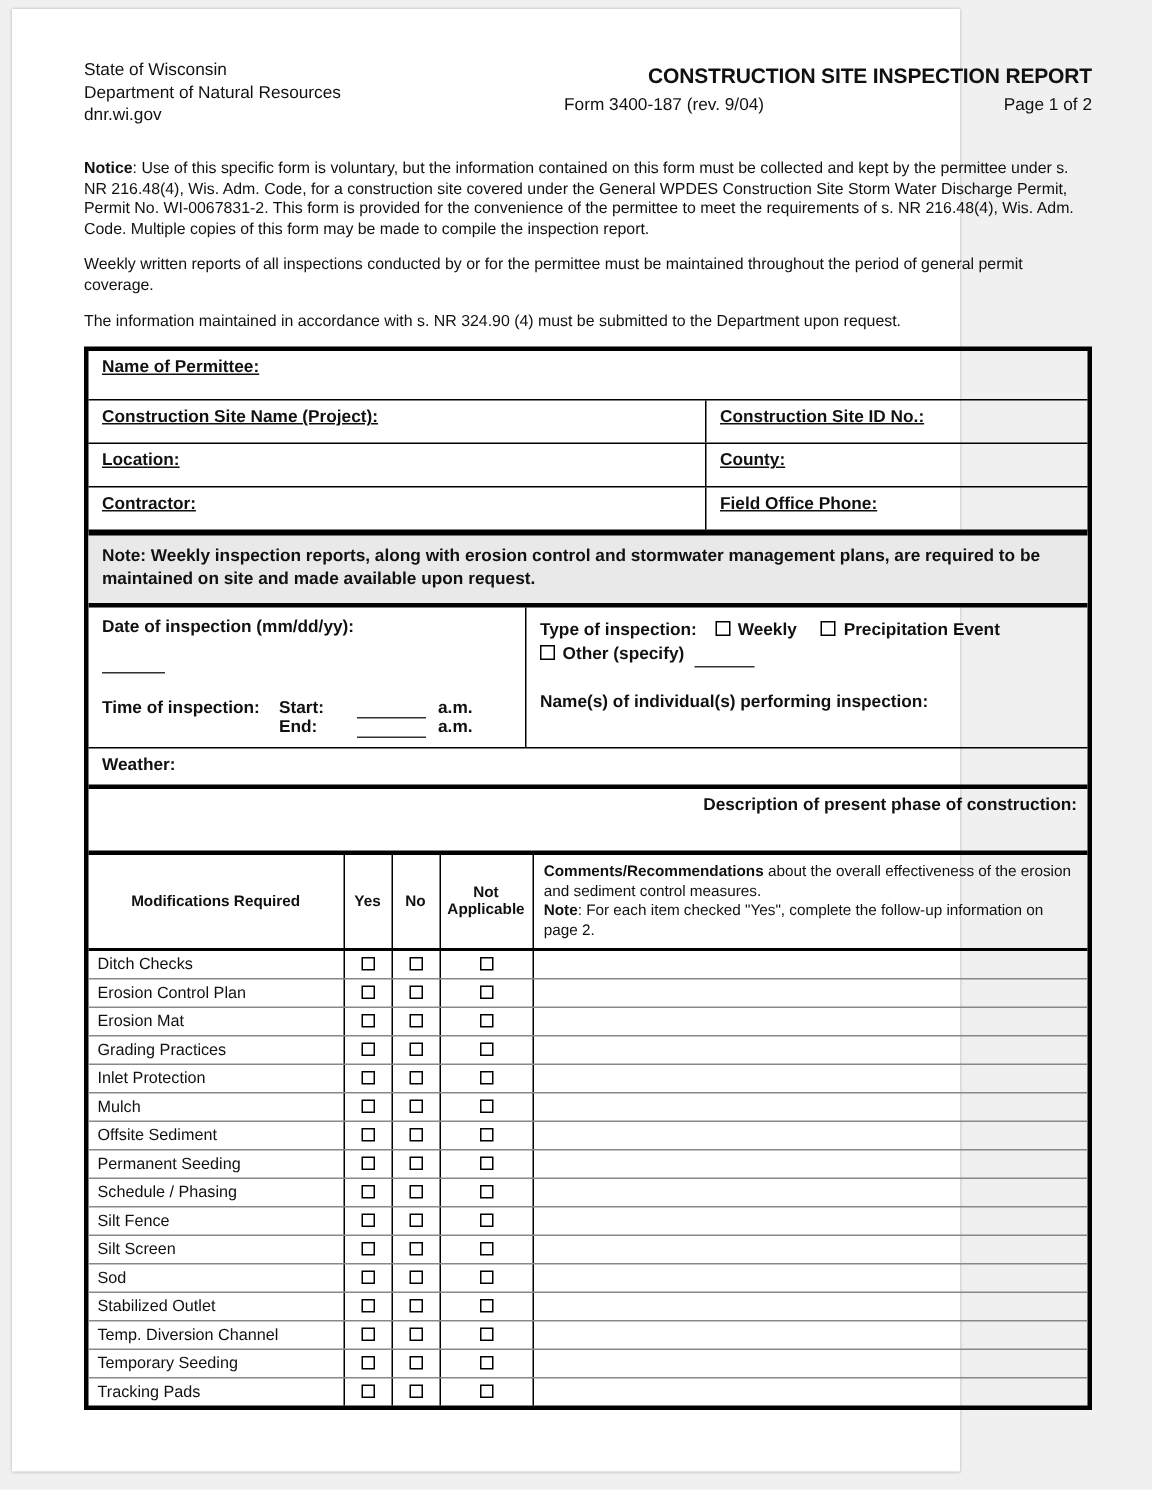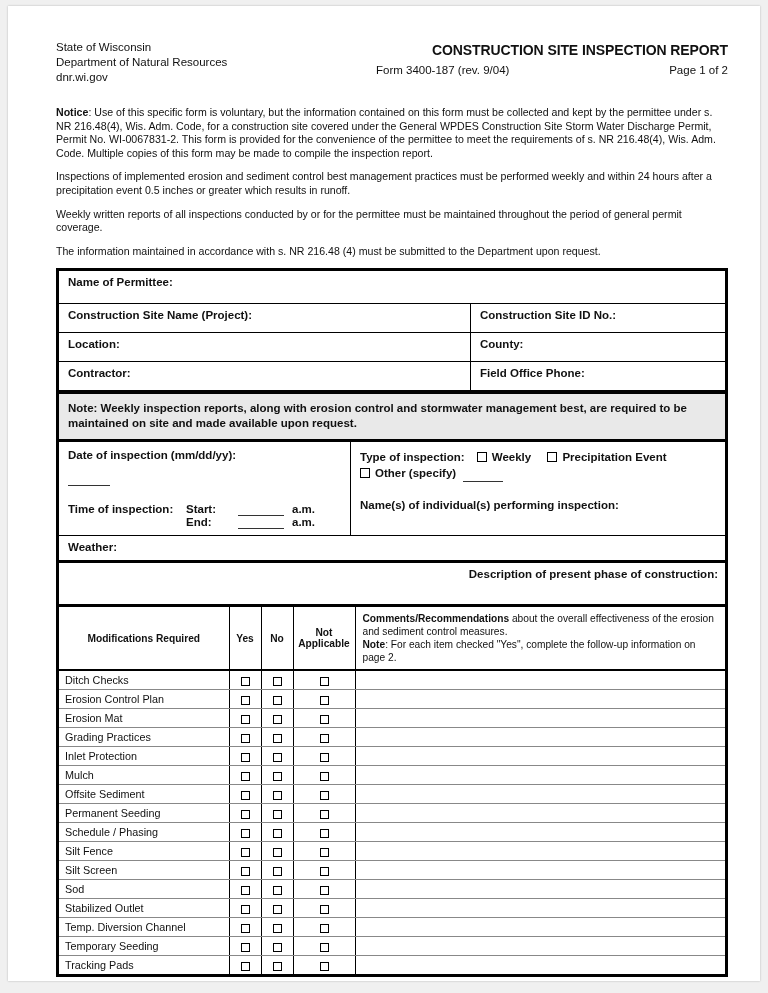--- a/index.html
+++ b/index.html
@@ -9,21 +9,21 @@
   }
   body {
     width: 768px; height: 993px;
     font-family: "Liberation Sans", sans-serif;
     color: #111;
     overflow: hidden;
   }
   .page {
     position: absolute;
     left: 8px; top: 6px;
-    width: 752px; height: 975px;
+    width: 632px; height: 975px;
     background: #ffffff;
     box-shadow: 0 0 2px rgba(0,0,0,0.25);
   }
   .inner {
     position: absolute;
     left: 48px; top: 34px;
     width: 672px;
   }
 
   
@@ -46,21 +46,21 @@
   .notice b { font-weight: bold; }
 
   
   .formbox {
     margin-top: 9px;
     border: 3px solid #000;
   }
   .lbl { font-size: 11.5px; font-weight: bold; }
   .row { display: flex; border-bottom: 1.5px solid #000; }
   .row:last-child { border-bottom: none; }
-  .cell { padding: 5px 7px 5px 9px; }
+  .cell { padding: 5px 7px 5px 9px; text-decoration: underline; }
   .cell.left { width: 412px; border-right: 1.5px solid #000; }
   .cell.right { flex: 1; }
   .cell.full { width: 100%; }
   .h-permittee { height: 32px; }
   .h-std { height: 28px; }
 
   .noteband {
     background: #e9e9e9;
     border-top: 3px solid #000;
     border-bottom: 3px solid #000;
@@ -147,23 +147,22 @@
       <div class="doc-title">CONSTRUCTION SITE INSPECTION REPORT</div>
       <div class="subline">
         <span>Form 3400-187   (rev. 9/04)</span>
         <span>Page 1 of 2</span>
       </div>
     </div>
   </div>
 
   <div class="notice">
     <p><b>Notice</b><span>: Use of this specific form is voluntary, but the information contained on this form must be collected and kept by the permittee under s. NR 216.48(4), Wis. Adm. Code, for a construction site covered under the General WPDES Construction Site Storm Water Discharge Permit, Permit No. WI-0067831-2. This form is provided for the convenience of the permittee to meet the requirements of s. NR 216.48(4), Wis. Adm. Code.  Multiple copies of this form may be made to compile the inspection report.</span></p>
-    <p>Inspections of implemented erosion and sediment control best management practices must be performed weekly and within 24 hours after a precipitation event 0.5 inches or greater which results in runoff.</p>
     <p>Weekly written reports of all inspections conducted by or for the permittee must be maintained throughout the period of general permit coverage.</p>
-    <p>The information maintained in accordance with s. NR 216.48 (4) must be submitted to the Department upon request.</p>
+    <p>The information maintained in accordance with s. NR 324.90 (4) must be submitted to the Department upon request.</p>
   </div>
 
   <div class="formbox">
 
     <div class="row">
       <div class="cell full h-permittee lbl">Name of Permittee:</div>
     </div>
 
     <div class="row">
       <div class="cell left h-std lbl">Construction Site Name (Project):</div>
@@ -173,21 +172,21 @@
     <div class="row">
       <div class="cell left h-std lbl">Location:</div>
       <div class="cell right h-std lbl">County:</div>
     </div>
 
     <div class="row">
       <div class="cell left h-std lbl">Contractor:</div>
       <div class="cell right h-std lbl">Field Office Phone:</div>
     </div>
 
-    <div class="noteband">Note:  Weekly inspection reports, along with erosion control and stormwater management best, are required to be maintained on site and made available upon request.</div>
+    <div class="noteband">Note:  Weekly inspection reports, along with erosion control and stormwater management plans, are required to be maintained on site and made available upon request.</div>
 
     <div class="insp">
       <div class="insp-left">
         <div class="fld">Date of inspection (mm/dd/yy):</div>
         <div style="margin-top:6px;"><span class="blank" style="width:42px;">&nbsp;</span></div>
         <div class="timerow">
           <span class="t1">Time of inspection:</span>
           <span class="t2">Start:</span>
           <span class="blank" style="width:46px;">&nbsp;</span>
           <span style="margin-left:8px;">a.m.</span>

